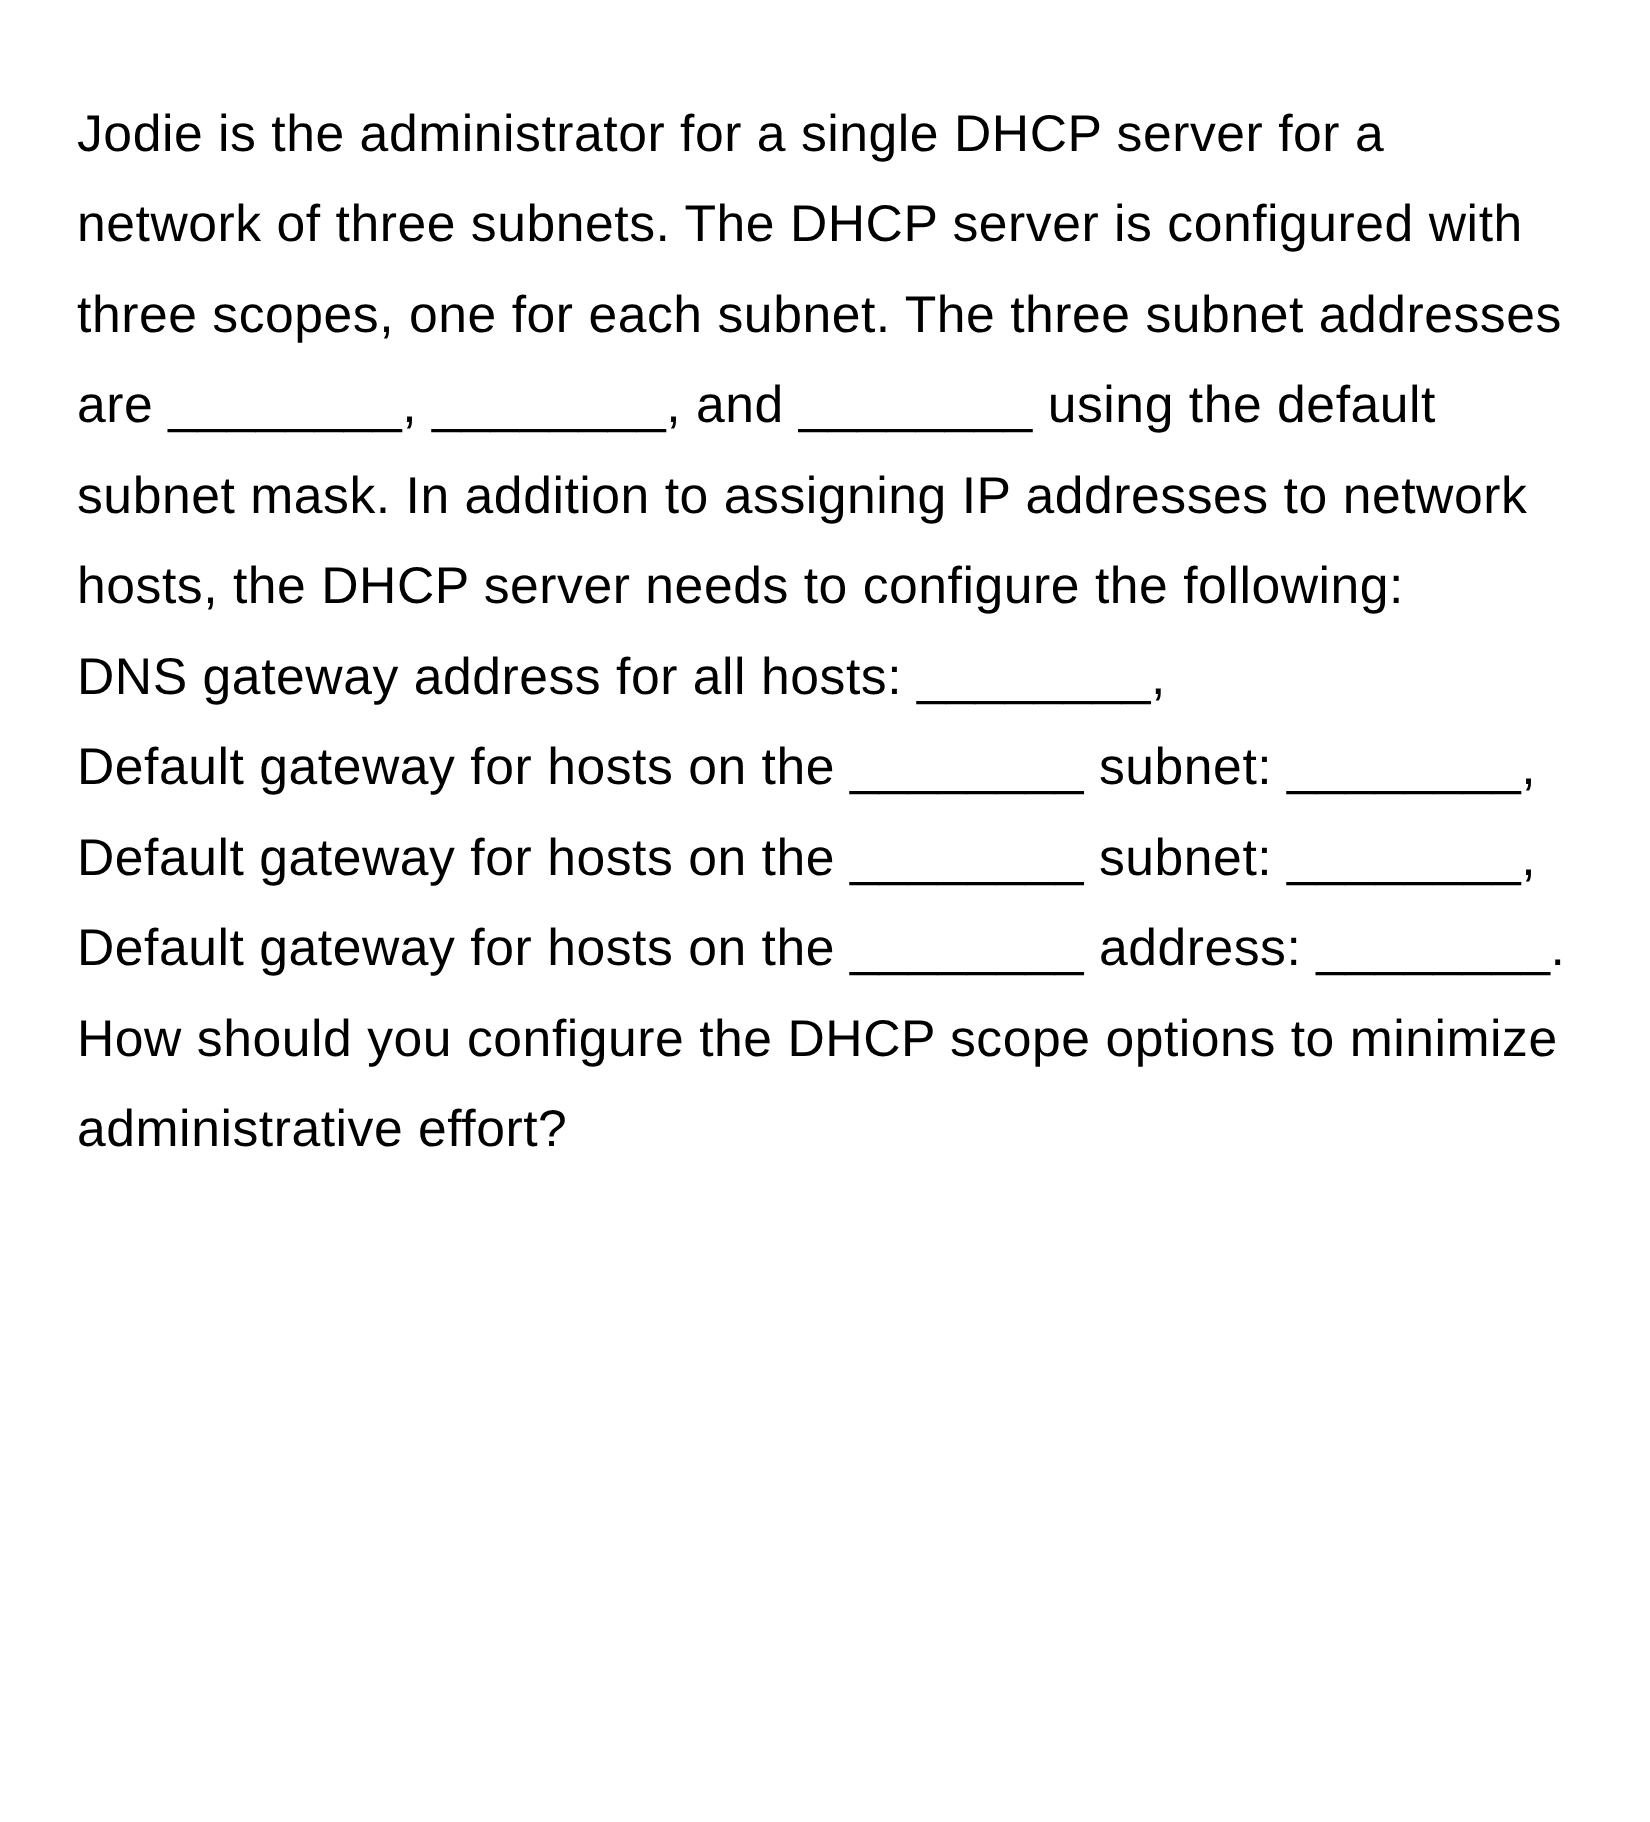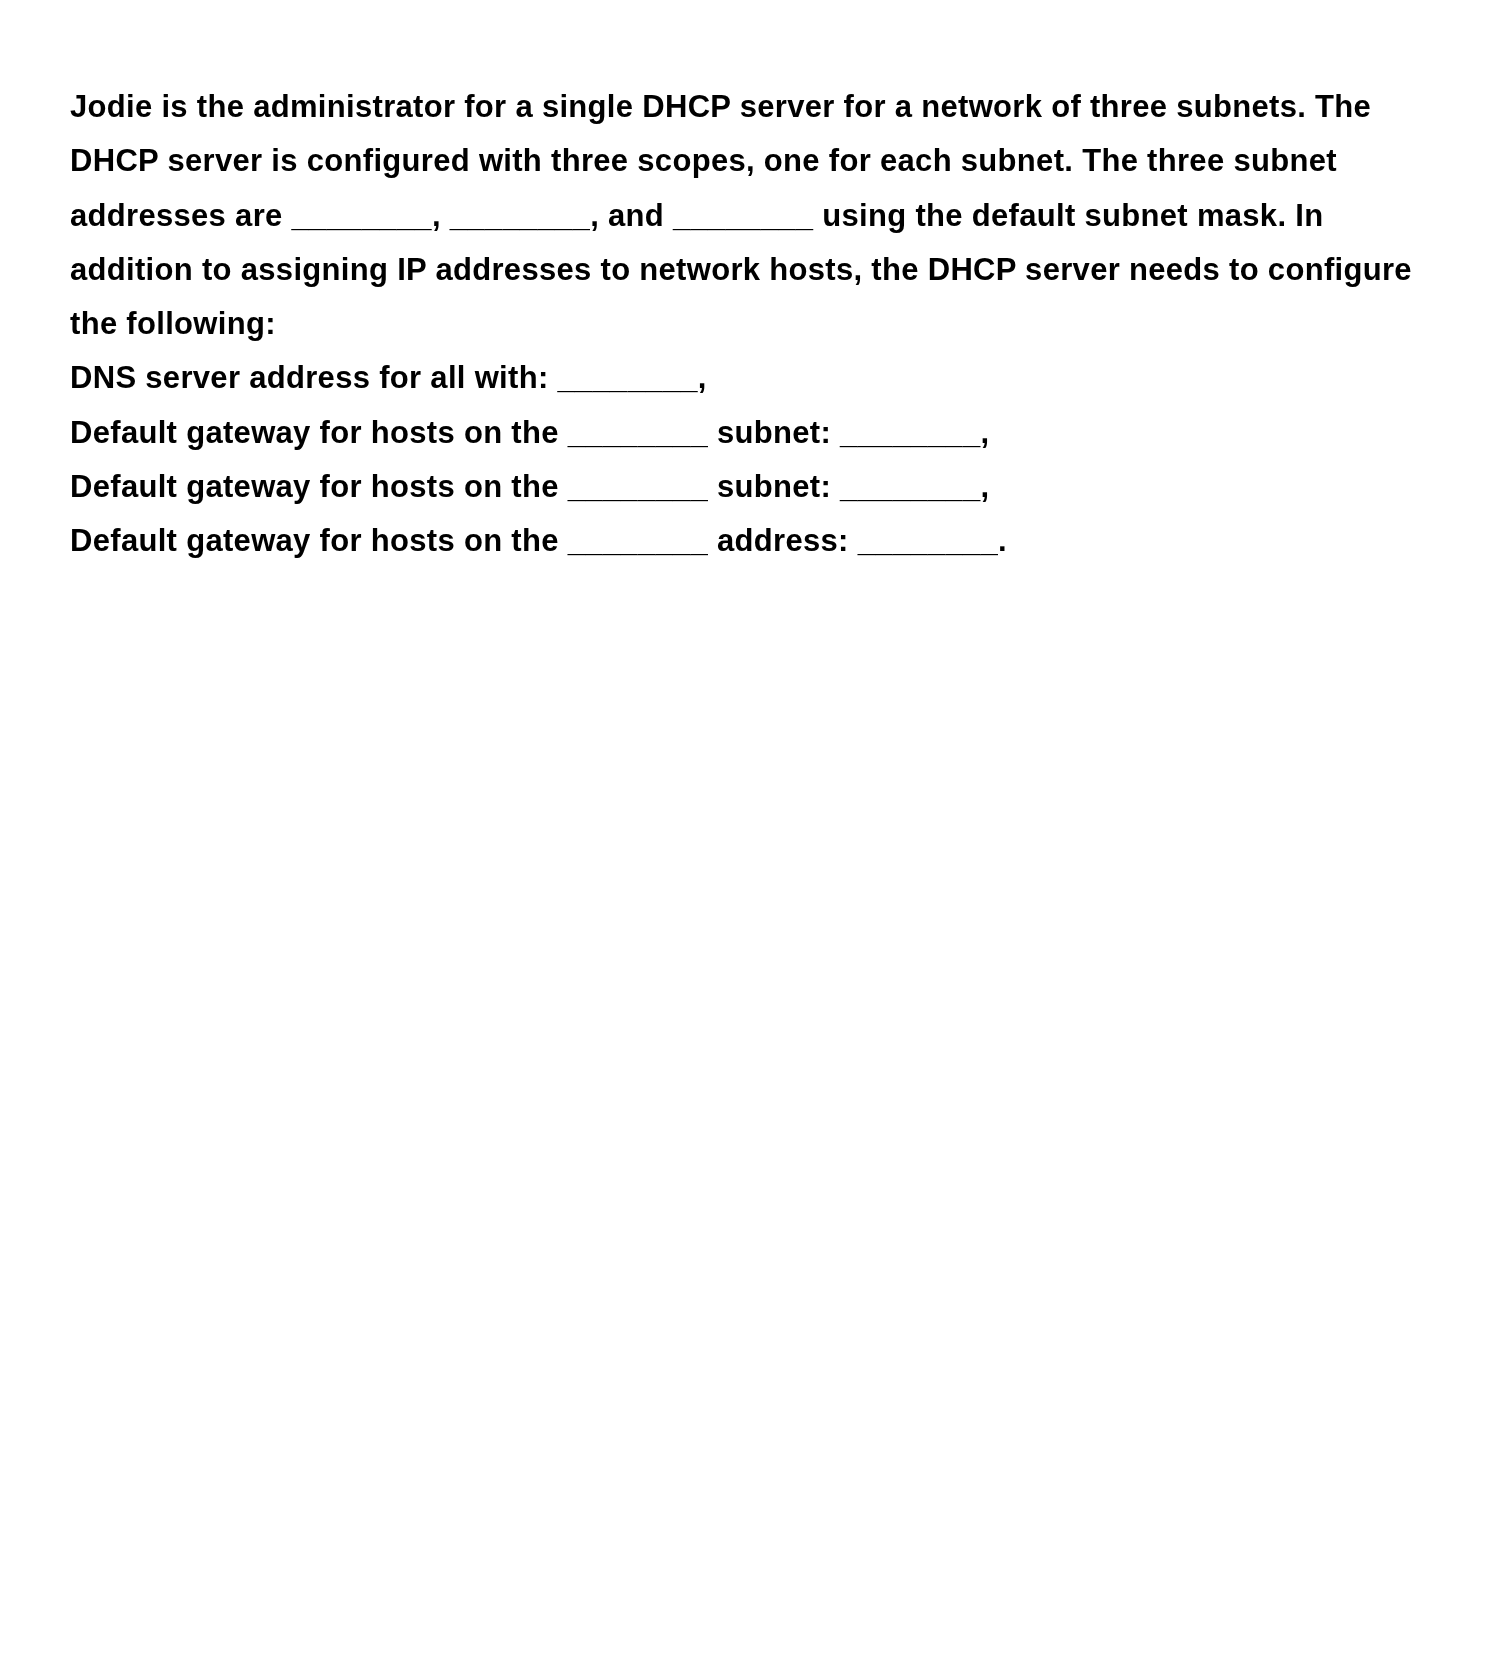--- a/index.html
+++ b/index.html
@@ -8,32 +8,33 @@
       box-sizing: border-box;
     }
     body {
       background: #ffffff;
       font-family: -apple-system, BlinkMacSystemFont, "Segoe UI", Helvetica, Arial, sans-serif;
       width: 1500px;
       min-height: 1656px;
       padding: 80px 70px;
     }
     .content {
-      font-size: 31px;
+      font-size: 47px;
       line-height: 1.75;
       color: #000000;
       letter-spacing: 0.01em;
-      font-weight: 700;
+      font-weight: 400;
     }
     .paragraph {
       margin-bottom: 0;
     }
   </style>
 </head>
 <body>
 
 <div class="content">
   <div class="paragraph">Jodie is the administrator for a single DHCP server for a network of three subnets. The DHCP server is configured with three scopes, one for each subnet. The three subnet addresses are ________, ________, and ________ using the default subnet mask. In addition to assigning IP addresses to network hosts, the DHCP server needs to configure the following:</div>
-  <div class="paragraph">DNS server address for all with: ________,</div>
+  <div class="paragraph">DNS gateway address for all hosts: ________,</div>
   <div class="paragraph">Default gateway for hosts on the ________ subnet: ________,</div>
   <div class="paragraph">Default gateway for hosts on the ________ subnet: ________,</div>
   <div class="paragraph">Default gateway for hosts on the ________ address: ________.</div>
+  <div class="paragraph">How should you configure the DHCP scope options to minimize administrative effort?</div>
 </div>
 
 </body></html>

